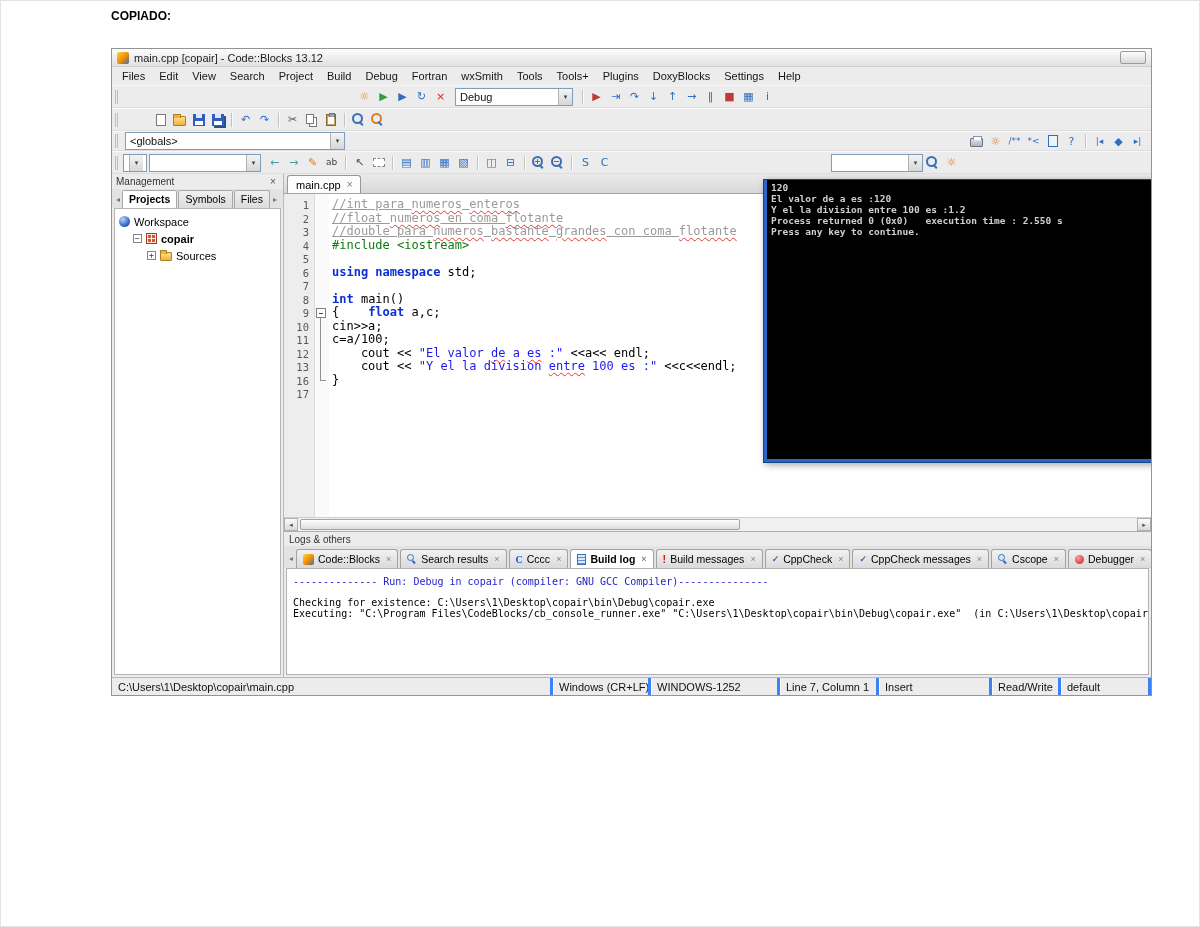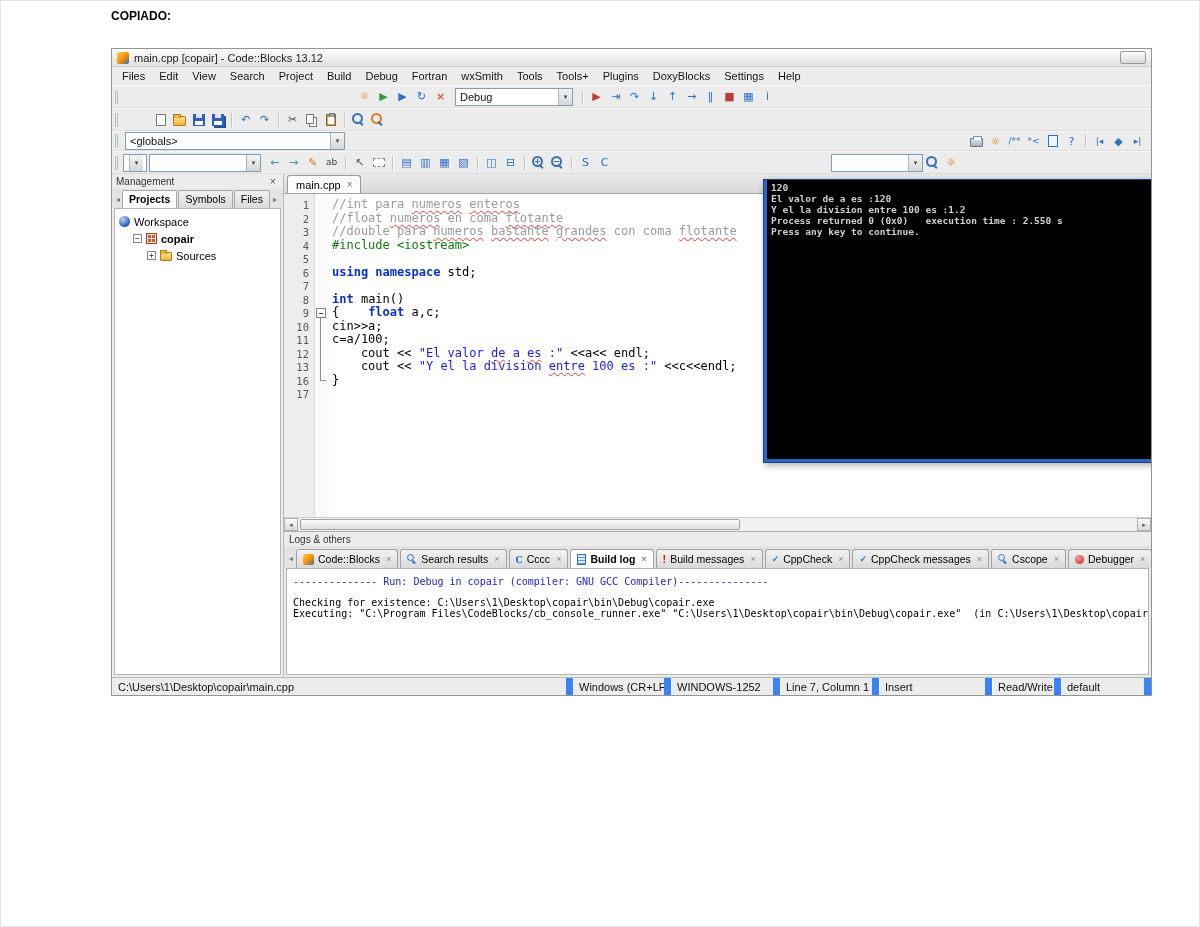--- a/index.html
+++ b/index.html
@@ -115,21 +115,21 @@
                line-height:13.5px; white-space:pre; }
   .ln { flex:0 0 30px; text-align:right; padding-right:5px; color:#585858; font-size:10.5px; line-height:14px; }
   .fold { flex:0 0 14px; position:relative; }
   .fold-start::before { content:""; position:absolute; left:2px; top:2px; width:8px; height:8px; border:1px solid #808080;
                         background:#fff linear-gradient(#444,#444) center/4px 1px no-repeat; }
   .fold-start::after { content:""; position:absolute; left:6px; top:12px; bottom:0; width:1px; background:#909090; }
   .fold-mid::before { content:""; position:absolute; left:6px; top:0; bottom:0; width:1px; background:#909090; }
   .fold-end::before { content:""; position:absolute; left:6px; top:0; height:7px; width:1px; background:#909090; }
   .fold-end::after { content:""; position:absolute; left:6px; top:6px; width:6px; height:1px; background:#909090; }
   .code-text { padding-left:4px; }
-  .seg-c  { color:#9a9a9a; }
+  .seg-c  { color:#9a9a9a;text-decoration:underline; }
   .seg-ce { color:#9a9a9a; text-decoration:underline wavy #e03a3a; text-decoration-thickness:1px; text-underline-offset:2px; }
   .seg-k  { color:#0a2fd4; font-weight:bold; }
   .seg-s  { color:#1a1aee; }
   .seg-se { color:#1a1aee; text-decoration:underline wavy #e03a3a; text-decoration-thickness:1px; text-underline-offset:2px; }
   .seg-p  { color:#0e7a0e; }
   .seg-t  { color:#000; }
 
   .hscroll { flex:0 0 14px; background:#f0f0f0; border-top:1px solid #cfcfcf; display:flex; align-items:center; position:relative; }
   .hs-btn { width:14px; height:13px; background:linear-gradient(#fbfbfb,#dadada); border:1px solid #b0b0b0;
             font-size:7px; display:flex; align-items:center; justify-content:center; color:#555; flex:0 0 14px; }
@@ -170,21 +170,21 @@
                    background:linear-gradient(#4e86dd,#2257b4); color:#fff; font-size:10.5px; white-space:nowrap; overflow:hidden; }
   .console-ico { width:13px; height:11px; background:#0a0a0a; border:1px solid #8fa5c8; color:#eee; font-size:6px;
                  line-height:9px; padding-left:1px; font-family:"DejaVu Sans Mono",monospace; flex:0 0 13px; }
   .console-title-text { overflow:hidden; }
   .console-body { flex:1; background:#000; margin:0 3px 3px; padding:2px 4px; font-family:"DejaVu Sans Mono",monospace;
                   font-size:9.5px; line-height:11px; color:#cfcfcf; font-weight:bold; white-space:pre; }
 
   
   .statusbar { flex:0 0 18px; display:flex; align-items:stretch; background:#ececec; border-top:1px solid #b9b9b9;
                font-size:11px; color:#111; }
-  .sb-cell { display:flex; align-items:center; padding:0 6px; border-right:7px solid #3b82f6; box-shadow:1px 0 0 #fafafa;
+  .sb-cell { display:flex; align-items:center; padding:0 6px; border-right:3px solid #3b82f6; box-shadow:1px 0 0 #fafafa;
              white-space:nowrap; overflow:hidden; flex:0 0 auto; }
   .sb-path { flex:1 1 auto; }
 </style>
 </head>
 <body>
 
 <div class="page">
   <div class="copiado">COPIADO:</div>
 
   <div class="win">
@@ -472,20 +472,20 @@
 
       <div class="console">
         <div class="console-body"><div class="console-line">120</div><div class="console-line">El valor de a es :120</div><div class="console-line">Y el la division entre 100 es :1.2</div><div class="console-line">Process returned 0 (0x0)   execution time : 2.550 s</div><div class="console-line">Press any key to continue.</div></div>
       </div>
 
     </div>
 
     <div class="statusbar">
       <span class="sb-cell sb-path">C:\Users\1\Desktop\copair\main.cpp</span>
       <span class="sb-cell" style="width:98px;">Windows (CR+LF)</span>
-      <span class="sb-cell" style="width:109px;">WINDOWS-1252</span>
+      <span class="sb-cell" style="width:129px;">WINDOWS-1252</span>
       <span class="sb-cell" style="width:99px;">Line 7, Column 1</span>
       <span class="sb-cell" style="width:113px;">Insert</span>
       <span class="sb-cell" style="width:69px;">Read/Write</span>
       <span class="sb-cell" style="width:90px;">default</span>
     </div>
   </div>
 </div>
 
 </body></html>

